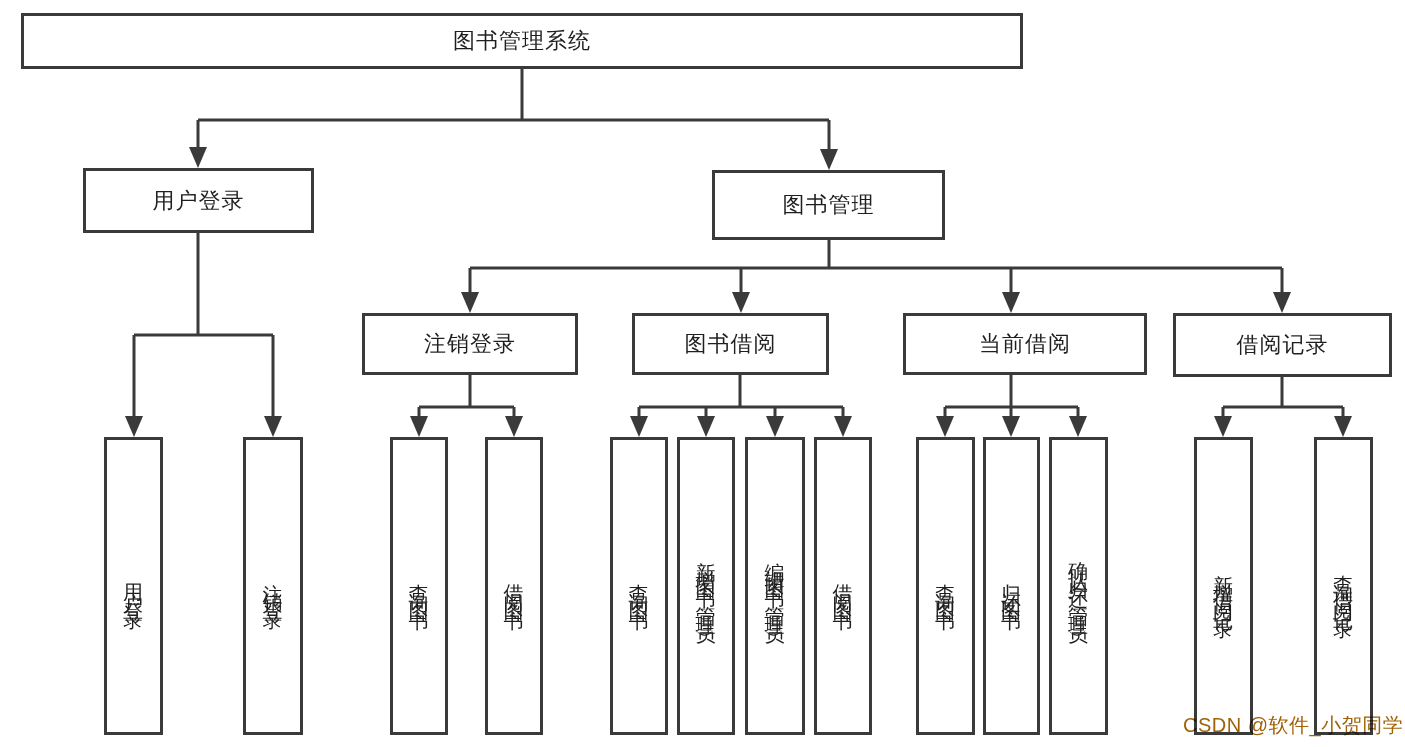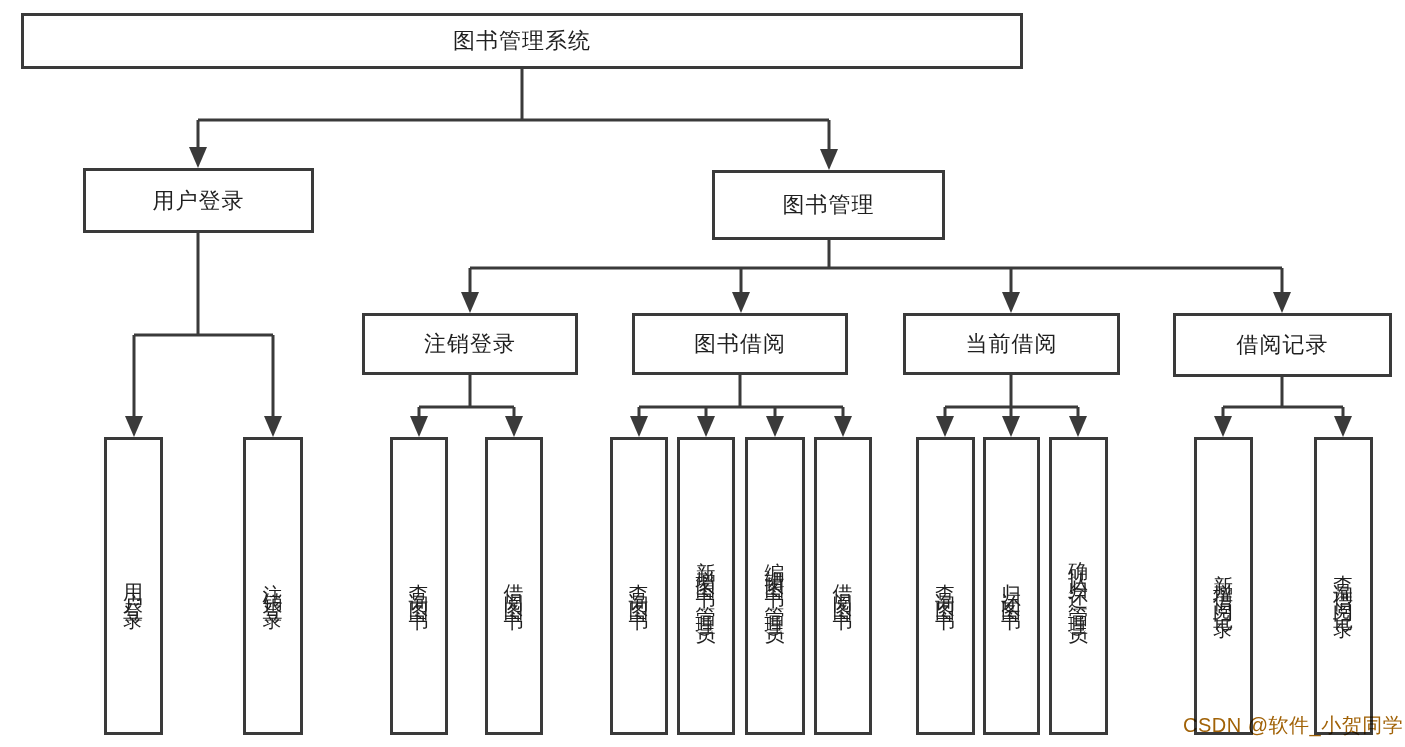--- a/index.html
+++ b/index.html
@@ -107,24 +107,24 @@
   <div class="node" style="left:83px;top:168px;width:231px;height:65px;">
     <span>用户登录</span>
   </div>
   <div class="node" style="left:712px;top:170px;width:233px;height:70px;">
     <span>图书管理</span>
   </div>
 
   <div class="node" style="left:362px;top:313px;width:216px;height:62px;">
     <span>注销登录</span>
   </div>
-  <div class="node" style="left:632px;top:313px;width:216px;height:62px;">
+  <div class="node" style="left:632px;top:313px;width:197px;height:62px;">
     <span>图书借阅</span>
   </div>
-  <div class="node" style="left:903px;top:313px;width:217px;height:62px;">
+  <div class="node" style="left:903px;top:313px;width:244px;height:62px;">
     <span>当前借阅</span>
   </div>
   <div class="node" style="left:1173px;top:313px;width:219px;height:64px;">
     <span>借阅记录</span>
   </div>
 
   <div class="vnode" style="left:104px;top:437px;width:59px;height:298px;">
     <span class="vlabel">用户登录</span>
   </div>
   <div class="vnode" style="left:243px;top:437px;width:60px;height:298px;">

